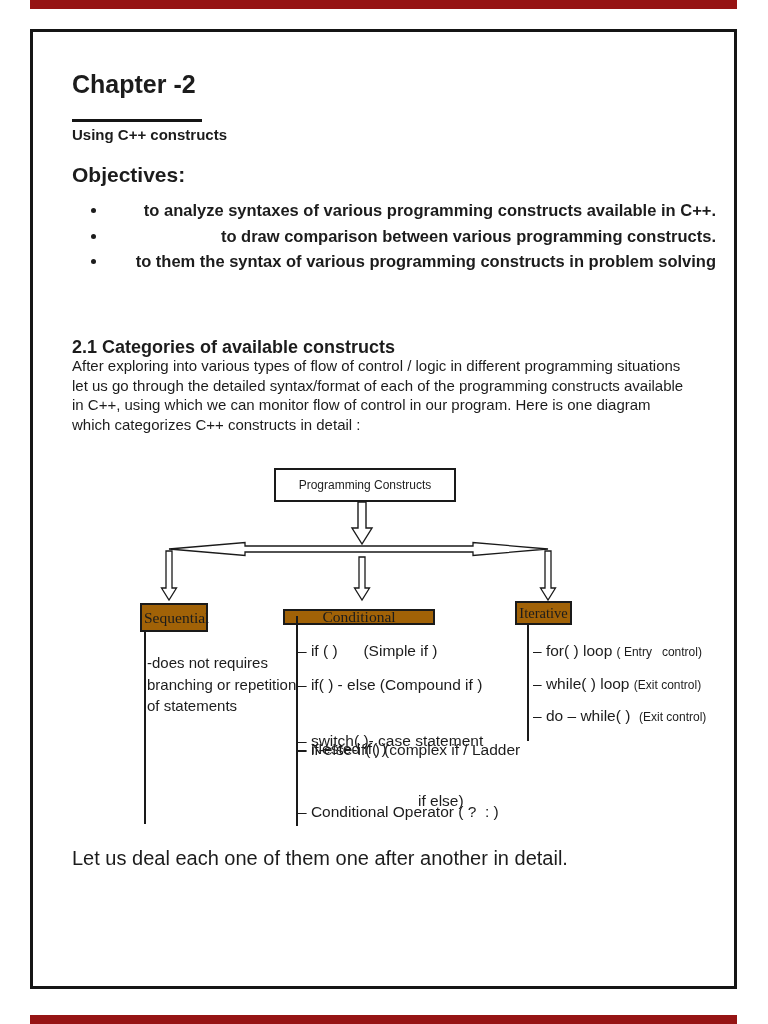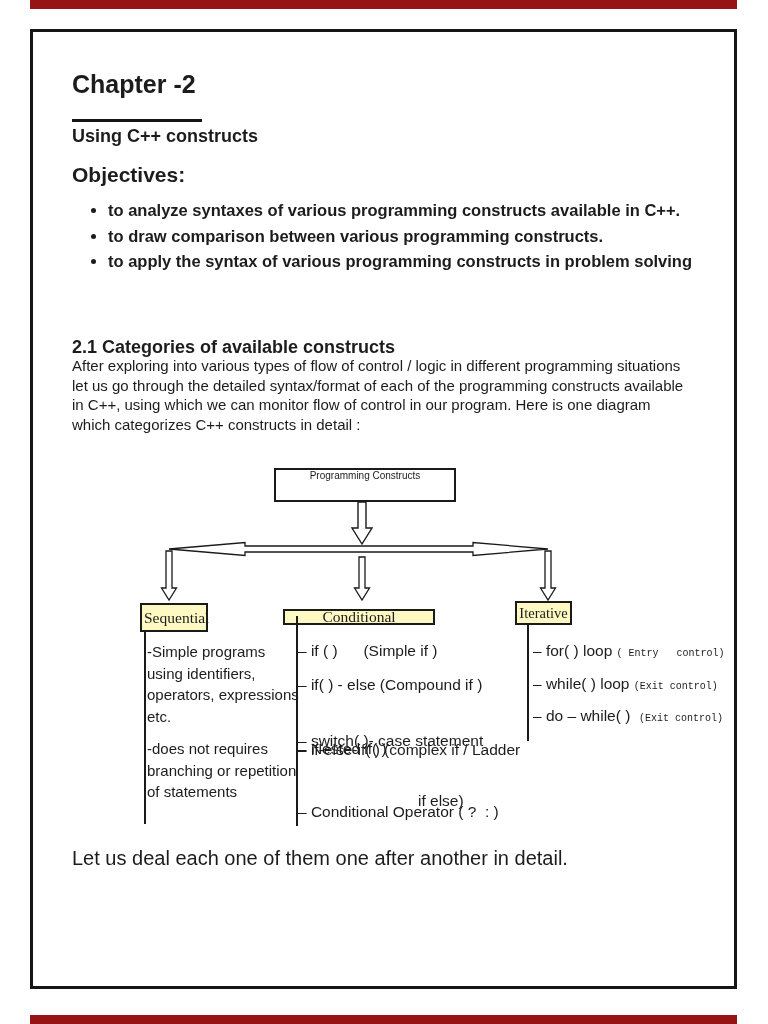--- a/index.html
+++ b/index.html
@@ -11,40 +11,40 @@
   .abs{position:absolute;}
   .accent-bar{left:30px;width:707px;height:9px;background:#961414;}
   .page{
     left:30px;top:29px;width:707px;height:960px;
     border:3px solid #151515;box-sizing:border-box;background:#ffffff;
   }
   .chapter-title{
     left:72px;top:70px;font-size:25px;font-weight:bold;
     border-bottom:3px solid #151515;padding-bottom:20px;padding-right:6px;
   }
-  .subtitle{left:72px;top:126px;font-size:18px;font-weight:bold;}
+  .subtitle{left:72px;top:126px;font-size:15px;font-weight:bold;}
   .objectives-heading{left:72px;top:163px;font-size:21px;font-weight:bold;}
   ul.objectives{
     left:88px;top:200px;width:608px;margin:0;padding-left:20px;
     font-size:16.5px;font-weight:bold;line-height:21.5px;
   }
-  ul.objectives li{margin-bottom:4px;}
+  ul.objectives li{margin-bottom:4px;text-align:right;}
   .section-heading{left:72px;top:337px;font-size:18px;font-weight:bold;}
   .intro-paragraph{left:72px;top:356px;width:618px;font-size:15px;line-height:19.5px;}
   .closing-text{left:72px;top:847px;font-size:20px;}
 
   
   .root-box{
     left:274px;top:468px;width:182px;height:34px;box-sizing:border-box;
-    border:2px solid #1a1a1a;display:flex;justify-content:center;
-    font-size:10px;background:#fff;
+    border:2px solid #1a1a1a;display:flex;align-items:center;justify-content:center;
+    font-size:12px;background:#fff;
   }
   .connector-svg{left:140px;top:495px;}
   .cat-box{
-    box-sizing:border-box;border:2px solid #1a1a1a;background:#fef9c3;
+    box-sizing:border-box;border:2px solid #1a1a1a;background:#a16207;
     font-family:"Liberation Serif","DejaVu Serif",serif;
     display:flex;align-items:center;justify-content:center;
   }
   .seq-box{left:140px;top:603px;width:68px;height:29px;font-size:15.5px;justify-content:flex-start;padding-left:2px;}
   .cond-box{left:283px;top:609px;width:152px;height:16px;font-size:15.5px;}
   .iter-box{left:515px;top:601px;width:57px;height:24px;font-size:14.5px;}
   .vline{width:2px;background:#1a1a1a;}
   .seq-line{left:144px;top:631px;height:193px;}
   .cond-line{left:296px;top:616px;height:210px;}
   .iter-line{left:527px;top:624px;height:117px;}
@@ -55,38 +55,38 @@
   .cond-i2{top:676px;}
   .cond-i3{top:707px;}
   .cond-i3 .wrap2{padding-left:120px;}
   .cond-i4{top:740px;}
   .cond-i5{top:732px;}
   .cond-i6{top:803px;}
   .iter-item{left:533px;font-size:15.5px;white-space:pre;}
   .iter-i1{top:642px;}
   .iter-i2{top:675px;}
   .iter-i3{top:707px;}
-  .iter-note{font-size:10px;white-space:pre;font-family:Liberation Mono, monospace;}
+  .iter-note{font-size:12px;white-space:pre;}
 </style>
 </head>
 <body>
 
 <div class="abs accent-bar" style="top:0;"></div>
 <div class="abs accent-bar" style="top:1015px;"></div>
 
 <div class="abs page"></div>
 
 <div class="abs chapter-title">Chapter -2</div>
 <div class="abs subtitle">Using C++ constructs</div>
 <div class="abs objectives-heading">Objectives:</div>
 
 <ul class="abs objectives">
   <li>to analyze syntaxes of various programming constructs available in C++.</li>
   <li>to draw comparison between various programming constructs.</li>
-  <li>to apply the syntax of various programming constructs in problem solving</li>
+  <li>to them the syntax of various programming constructs in problem solving</li>
 </ul>
 
 <div class="abs section-heading">2.1 Categories of available constructs</div>
 <div class="abs intro-paragraph">After exploring into various types of flow of control / logic in different programming situations let us go through the detailed syntax/format of each of the programming constructs available in C++, using which we can monitor flow of control in our program. Here is one diagram which categorizes C++ constructs in detail :</div>
 
 <div class="abs root-box">
   <span>Programming Constructs</span>
 </div>
 
 <svg class="abs connector-svg" width="430" height="112" viewBox="0 0 430 112">
@@ -108,21 +108,20 @@
 </div>
 <div class="abs cat-box iter-box">
   <span>Iterative</span>
 </div>
 
 <div class="abs vline seq-line"></div>
 <div class="abs vline cond-line"></div>
 <div class="abs vline iter-line"></div>
 
 <div class="abs seq-text">
-  <div class="para1">-Simple programs using identifiers, operators, expressions etc.</div>
   <div class="para2">-does not requires branching or repetition of statements</div>
 </div>
 
 <div class="abs cond-item cond-i1">– if ( )      (Simple if )</div>
 <div class="abs cond-item cond-i2">– if( ) - else (Compound if )</div>
 <div class="abs cond-item cond-i3">
   <div>– if-else-if( ) (complex if / Ladder</div>
   <div class="wrap2">if else)</div>
 </div>
 <div class="abs cond-item cond-i4">– Nested if( )</div>

